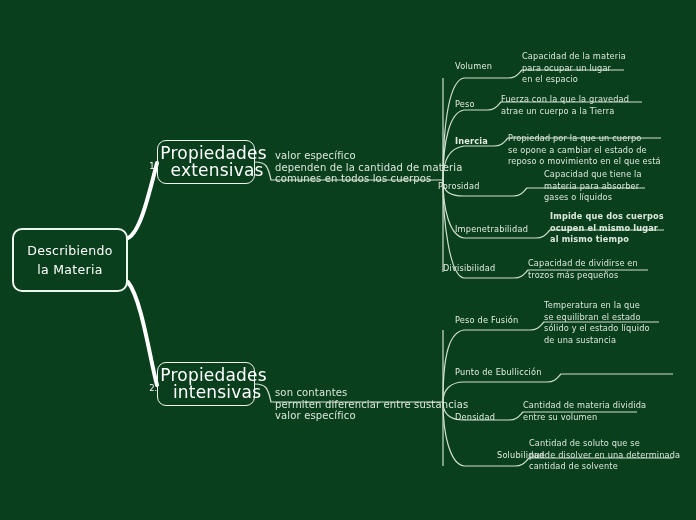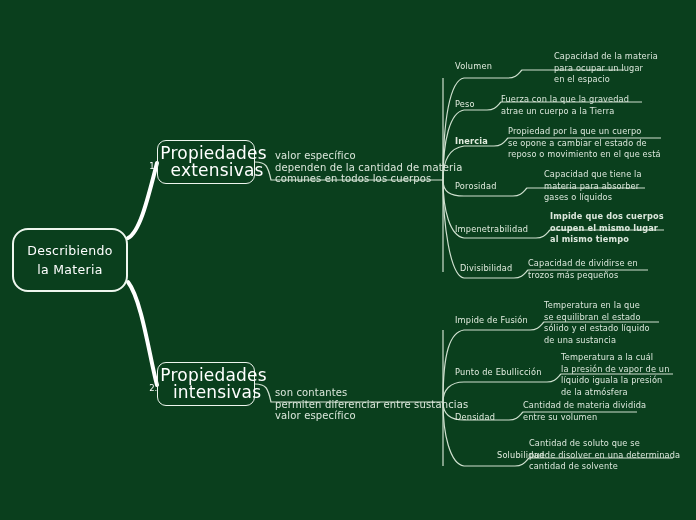--- a/index.html
+++ b/index.html
@@ -16,21 +16,21 @@
   .node-box{
     position:absolute;
     border:1.6px solid #eef6ee;
     border-radius:9px;
     background:transparent;
     box-sizing:border-box;
     display:flex;align-items:center;justify-content:center;
   }
   .root-box{
     left:12px;top:228px;width:116px;height:64px;
-    border-width:2px;border-radius:16px;
+    border-width:2px;border-radius:10px;
   }
   .root-label{
     color:#ffffff;
     font-family:"DejaVu Sans", sans-serif;
     font-size:12.5px;
     line-height:19px;
     text-align:center;
     letter-spacing:.3px;
     font-weight:400;
   }
@@ -135,58 +135,54 @@
         <span>Propiedades</span>
         <span class="l2">intensivas</span>
       </span>
     </div>
   </div>
   <div class="desc b2">son contantes
 permiten diferenciar entre sustancias
 valor específico</div>
 
   <div class="leaf-label" style="left:455px;top:61px;">Volumen</div>
-  <div class="leaf-desc" style="left:522px;top:51px;margin-left:32px;">Capacidad de la materia
+  <div class="leaf-desc" style="left:522px;top:51px;">Capacidad de la materia
 para ocupar un lugar
 en el espacio</div>
 
   <div class="leaf-label" style="left:455px;top:99px;">Peso</div>
   <div class="leaf-desc" style="left:501px;top:94px;">Fuerza con la que la gravedad
 atrae un cuerpo a la Tierra</div>
 
   <div class="leaf-label" style="left:455px;top:136px;font-weight:bold;">Inercia</div>
-  <div class="leaf-desc" style="left:508px;top:126px;">Propiedad por la que un cuerpo
+  <div class="leaf-desc" style="left:508px;top:133px;">Propiedad por la que un cuerpo
 se opone a cambiar el estado de
 reposo o movimiento en el que está</div>
 
-  <div class="leaf-label" style="left:455px;top:181px;">Porosidad</div>
+  <div class="leaf-label" style="left:438px;top:181px;">Porosidad</div>
   <div class="leaf-desc" style="left:527px;top:169px;margin-left:17px;">Capacidad que tiene la
 materia para absorber
 gases o líquidos</div>
 
   <div class="leaf-label" style="left:455px;top:224px;">Impenetrabilidad</div>
   <div class="leaf-desc" style="left:550px;top:211px;font-weight:bold;">Impide que dos cuerpos
 ocupen el mismo lugar
 al mismo tiempo</div>
 
-  <div class="leaf-label" style="left:452px;top:263px;padding-left:8px;">Divisibilidad</div>
+  <div class="leaf-label" style="left:435px;top:263px;padding-left:8px;">Divisibilidad</div>
   <div class="leaf-desc" style="left:528px;top:258px;">Capacidad de dividirse en
 trozos más pequeños</div>
 
-  <div class="leaf-label" style="left:455px;top:315px;">Impide de Fusión</div>
+  <div class="leaf-label" style="left:455px;top:315px;">Peso de Fusión</div>
   <div class="leaf-desc" style="left:544px;top:300px;">Temperatura en la que
 se equilibran el estado
 sólido y el estado líquido
 de una sustancia</div>
 
   <div class="leaf-label" style="left:455px;top:367px;">Punto de Ebullicción</div>
-  <div class="leaf-desc" style="left:561px;top:352px;">Temperatura a la cuál
-la presión de vapor de un
-líquido iguala la presión
-de la atmósfera</div>
 
   <div class="leaf-label" style="left:455px;top:412px;">Densidad</div>
   <div class="leaf-desc" style="left:523px;top:400px;">Cantidad de materia dividida
 entre su volumen</div>
 
   <div class="leaf-label" style="left:455px;top:450px;margin-left:42px;">Solubilidad</div>
   <div class="leaf-desc" style="left:529px;top:438px;">Cantidad de soluto que se
 puede disolver en una determinada
 cantidad de solvente</div>
 

